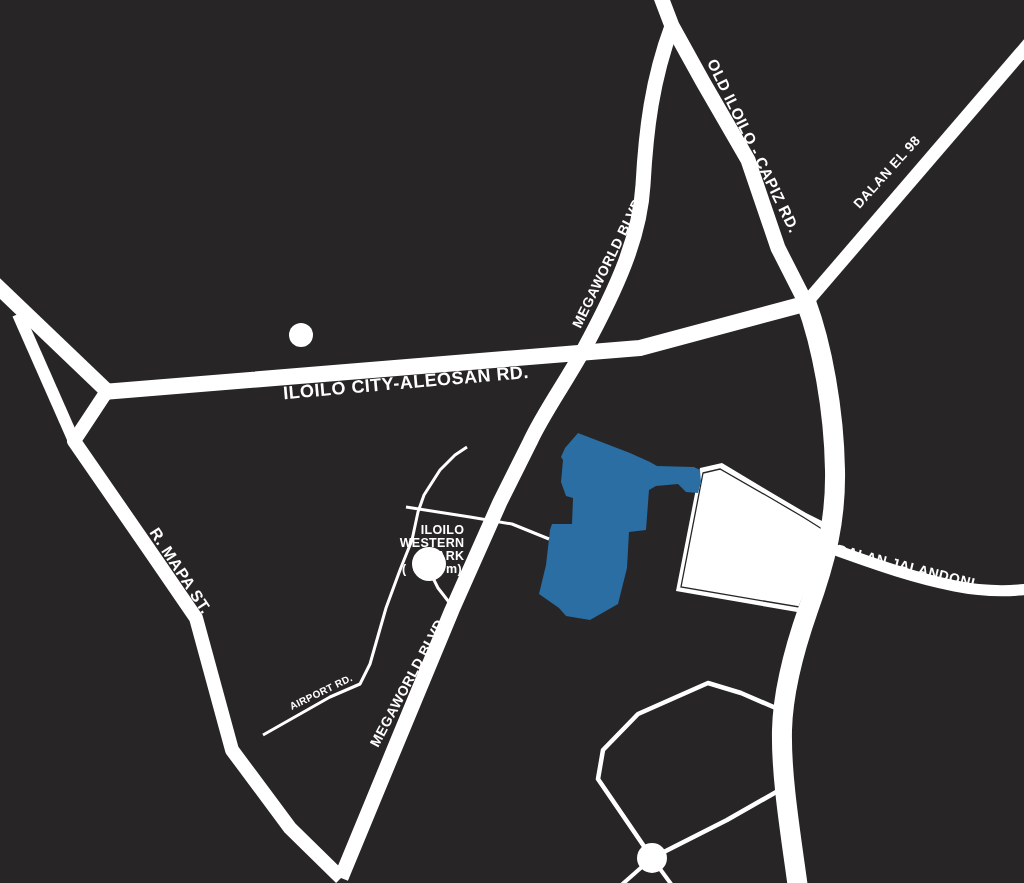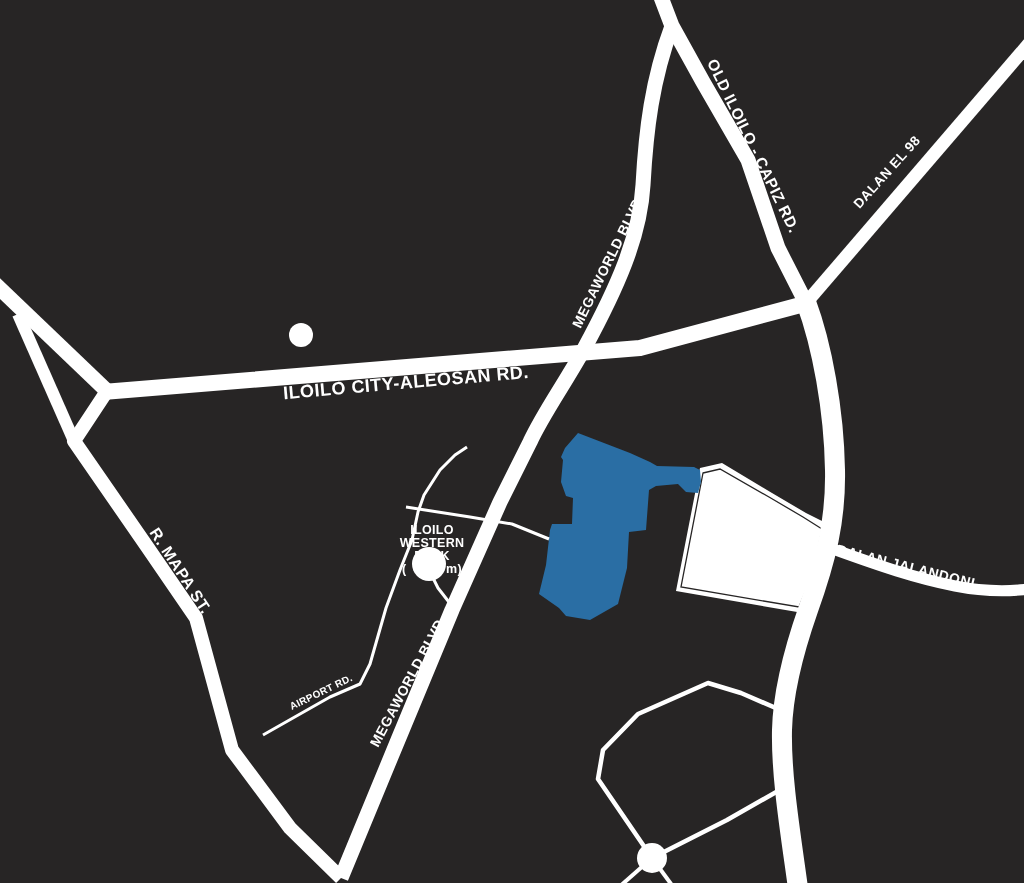--- a/index.html
+++ b/index.html
@@ -71,21 +71,21 @@
               transform:translate(-50%,-50%) rotate(-62deg);">MEGAWORLD BLVD.</div>
 
   <div class="lbl" style="left:321px;top:692px;font-size:10px;letter-spacing:.3px;
               transform:translate(-50%,-50%) rotate(-26deg);">AIRPORT RD.</div>
 
   <div class="lbl" style="left:906px;top:566px;font-size:14px;letter-spacing:.5px;
               transform:translate(-50%,-50%) rotate(14deg);">DALAN JALANDONI</div>
 
   <div class="marker" style="left:289px;top:323px;width:24px;height:24px;"></div>
 
-  <div class="lbl-block" style="left:432px;top:550px;font-size:12.5px;line-height:13px;letter-spacing:.3px;">
+  <div class="lbl-block" style="left:432px;top:550px;font-size:12.5px;line-height:13px;letter-spacing:.3px;text-align:right;">
     <span>ILOILO</span>
     <span>WESTERN</span>
     <span>PARK</span>
     <span class="dist-row">
       <span class="pfx">(</span>
       <span class="sfx">m)</span>
     </span>
   </div>
   <div class="marker" style="left:412px;top:547px;width:34px;height:34px;"></div>
 

